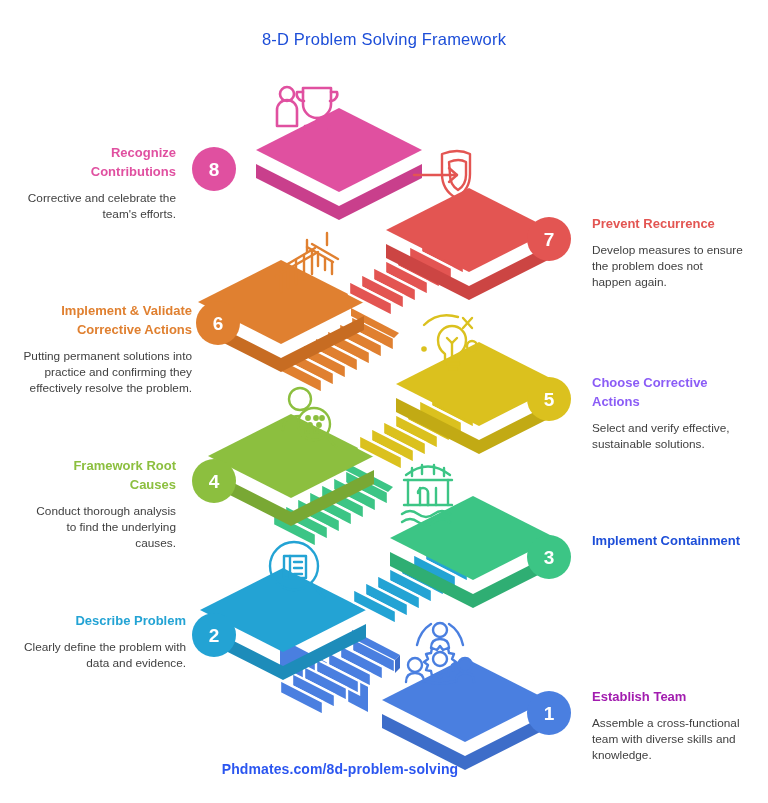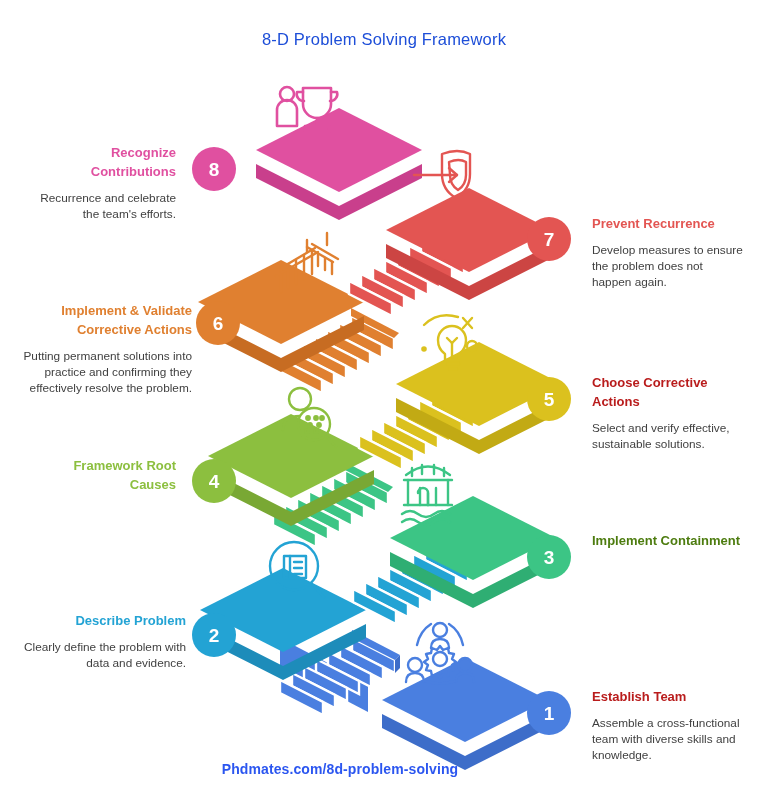--- a/index.html
+++ b/index.html
@@ -308,50 +308,51 @@
   </div>
   <div class="badge" style="left:192px;top:613px;background:#23a3d4;">
     <span>2</span>
   </div>
   <div class="badge" style="left:527px;top:691px;background:#4a7fe0;">
     <span>1</span>
   </div>
 
   <div class="block right-align" style="left:24px;top:143px;width:152px;">
     <div class="head" style="color:#e050a0;">Recognize Contributions</div>
-    <div class="desc">Recurrence and celebrate the team's efforts.</div>
+    <div class="desc">Corrective and celebrate the team's efforts.</div>
   </div>
 
   <div class="block left-align" style="left:592px;top:214px;width:152px;">
     <div class="head" style="color:#e35552;">Prevent Recurrence</div>
     <div class="desc">Develop measures to ensure the problem does not happen again.</div>
   </div>
 
   <div class="block right-align" style="left:22px;top:301px;width:170px;">
     <div class="head" style="color:#e08030;">Implement &amp; Validate Corrective Actions</div>
     <div class="desc">Putting permanent solutions into practice and confirming they effectively resolve the problem.</div>
   </div>
 
   <div class="block left-align" style="left:592px;top:373px;width:158px;">
-    <div class="head" style="color:#b91c1c;">Choose Corrective Actions</div>
+    <div class="head" style="color:#8b5cf6;">Choose Corrective Actions</div>
     <div class="desc">Select and verify effective, sustainable solutions.</div>
   </div>
 
   <div class="block right-align" style="left:24px;top:456px;width:152px;">
     <div class="head" style="color:#8cbf3f;">Framework Root Causes</div>
+    <div class="desc">Conduct thorough analysis to find the underlying causes.</div>
   </div>
 
   <div class="block left-align" style="left:592px;top:531px;width:152px;">
-    <div class="head" style="color:#4d7c0f;">Implement Containment</div>
+    <div class="head" style="color:#1d4ed8;">Implement Containment</div>
   </div>
 
   <div class="block right-align" style="left:22px;top:611px;width:164px;">
     <div class="head" style="color:#23a3d4;">Describe Problem</div>
     <div class="desc">Clearly define the problem with data and evidence.</div>
   </div>
 
   <div class="block left-align" style="left:592px;top:687px;width:150px;">
-    <div class="head" style="color:#b91c1c;">Establish Team</div>
+    <div class="head" style="color:#a21caf;">Establish Team</div>
     <div class="desc">Assemble a cross-functional team with diverse skills and knowledge.</div>
   </div>
 
   <div class="footer">Phdmates.com/8d-problem-solving</div>
 </div>
 
 </body></html>

